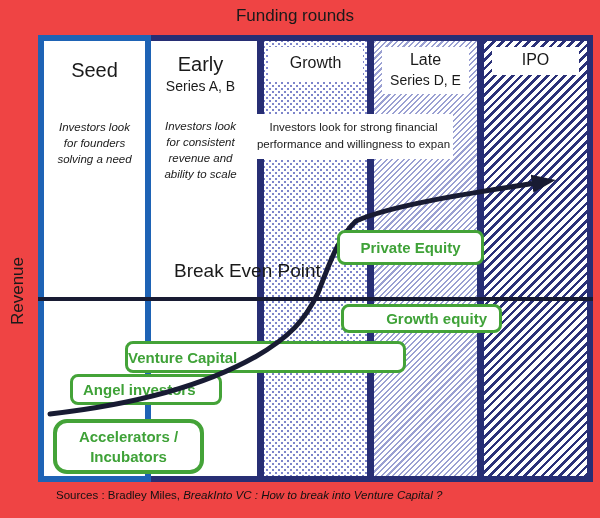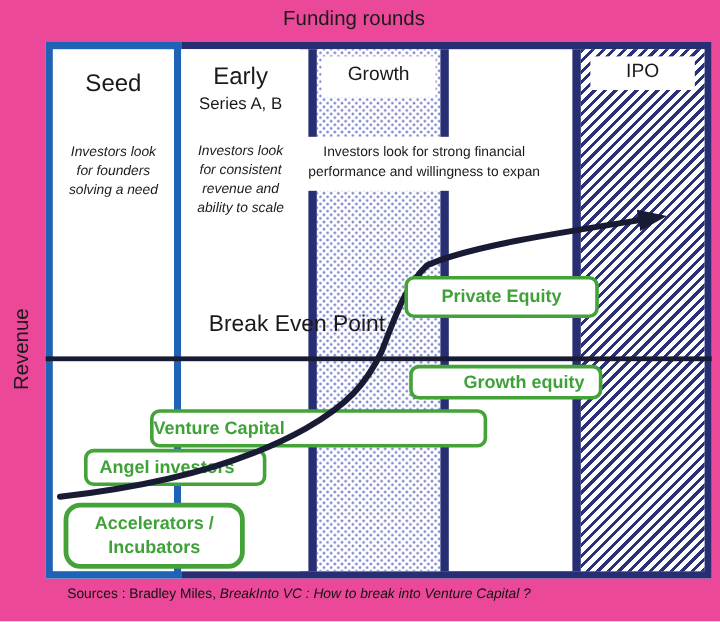--- a/index.html
+++ b/index.html
@@ -1,16 +1,16 @@
 <!DOCTYPE html>
 <html><head>
 <meta charset="utf-8">
 <style>
   html,body{margin:0;padding:0;background:#fff;}
-  .canvas{position:relative;width:600px;height:518px;background:#ec4899;overflow:hidden;
+  .canvas{position:relative;width:600px;height:518px;background:#ef4444;overflow:hidden;
           font-family:"Liberation Sans",sans-serif;color:#1a1a1a;}
 
   .chart-title{position:absolute;top:6px;left:0;width:590px;text-align:center;
                font-size:17px;color:#1a1a1a;}
   .y-axis-label{position:absolute;left:-34px;top:283px;width:100px;height:16px;
                 text-align:center;font-size:17px;transform:rotate(-90deg);}
 
   .chart{position:absolute;left:38px;top:35px;width:555px;height:447px;
          box-sizing:border-box;border:6px solid #272e74;background:#fff;}
 
@@ -50,21 +50,21 @@
   .stage{position:absolute;background:#fff;border:3px solid #44a338;border-radius:8px;
          box-sizing:border-box;color:#3fa238;font-weight:bold;font-size:15px;
          display:flex;align-items:center;z-index:4;}
   .stage-accelerators{left:9px;top:378px;width:151px;height:55px;border-width:4px;
          border-radius:14px;justify-content:center;text-align:center;line-height:1.3;
          white-space:pre-line;}
   .stage-angel{left:26px;top:333px;width:152px;height:31px;padding-left:10px;}
   .stage-venture{left:81px;top:300px;width:281px;height:32px;}
   .stage-growth-equity{left:249px;top:263px;width:161px;height:29px;
          justify-content:flex-end;padding-right:12px;margin-left:48px;}
-  .stage-private-equity{left:293px;top:189px;width:162px;height:35px;
+  .stage-private-equity{left:293px;top:189px;width:147px;height:35px;
          justify-content:center;z-index:6;}
 
   .curve-svg{position:absolute;left:-6px;top:-6px;width:555px;height:447px;
              z-index:5;pointer-events:none;}
 
   .sources{position:absolute;left:56px;top:489px;font-size:11.5px;color:#111;}
   .sources .it{font-style:italic;}
 </style>
 </head>
 <body>
@@ -84,20 +84,26 @@
     <div class="col col-early">
       <div class="col-header">Early</div>
       <div class="col-sub">Series A, B</div>
       <div class="col-desc">Investors look for consistent revenue and ability to scale</div>
     </div>
 
     <div class="col col-growth">
       <div class="head-box">Growth</div>
     </div>
 
+    <div class="col col-late">
+      <div class="head-box">
+        <div>Late</div>
+        <div class="col-sub">Series D, E</div>
+      </div>
+    </div>
 
     <div class="col col-ipo">
       <div class="head-box">IPO</div>
     </div>
 
     <div class="divider d1"></div>
     <div class="divider d2"></div>
     <div class="divider d3"></div>
 
     <div class="shared-desc">Investors look for strong financial performance and willingness to expan</div>

